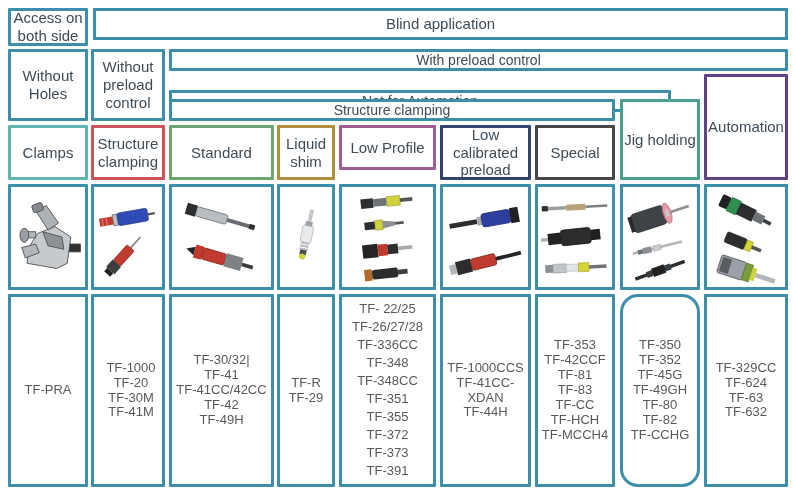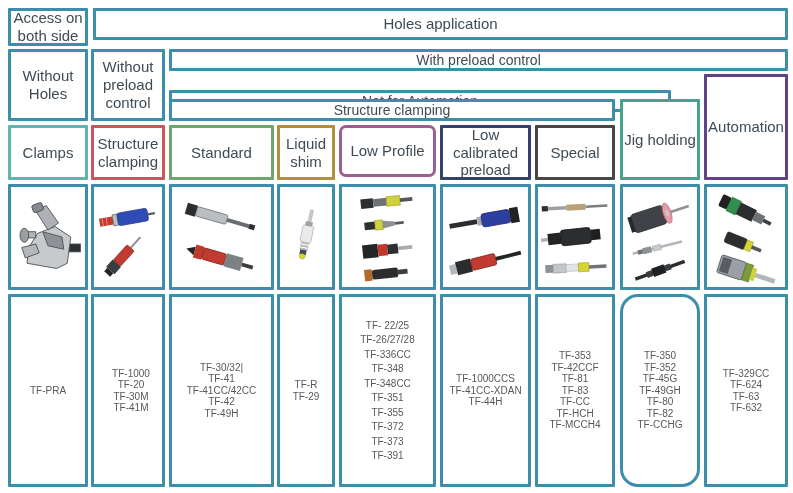--- a/index.html
+++ b/index.html
@@ -5,34 +5,34 @@
   html,body{margin:0;padding:0;background:#ffffff;}
   body{font-family:"Liberation Sans", sans-serif; color:#3f4b55;}
   .board{position:relative;width:793px;height:493px;background:#fff;overflow:hidden;}
   .box{position:absolute;box-sizing:border-box;background:#fff;border:3px solid #3d8fa9;
        display:flex;align-items:center;justify-content:center;text-align:center;border-radius:1px;}
   .lbl{font-size:15px;line-height:1.2;color:#3f4b55;}
   .band .lbl{font-size:14px;line-height:1;}
   .hdr .lbl{font-size:15px;line-height:1.18;}
   .products{flex-direction:column;padding:4px 2px;}
   .products.dense{gap:3px;}
-  .prod{font-size:10px;line-height:1.15;color:#56595c;}
+  .prod{font-size:13px;line-height:1.15;color:#56595c;}
   .imgcell{padding:2px;}
   .imgcell svg{width:100%;height:100%;display:block;}
 </style>
 </head>
 <body>
 
 <div class="board">
 
   <div class="box" style="left: 8px; top: 8px; width: 80px; height: 38px; border-color: rgb(61, 143, 169);">
     <span class="lbl">Access on both side</span>
   </div>
   <div class="box" style="left: 93px; top: 8px; width: 695px; height: 32px; border-color: rgb(61, 143, 169);">
-    <span class="lbl">Holes application</span>
+    <span class="lbl">Blind application</span>
   </div>
 
   <div class="box" style="left: 8px; top: 49px; width: 80px; height: 72px; border-color: rgb(61, 143, 169);">
     <span class="lbl">Without Holes</span>
   </div>
   <div class="box" style="left: 91px; top: 49px; width: 74px; height: 72px; border-color: rgb(61, 143, 169);">
     <span class="lbl">Without preload control</span>
   </div>
   <div class="box band" style="left: 169px; top: 49px; width: 619px; height: 22px; border-color: rgb(61, 143, 169);">
     <span class="lbl">With preload control</span>
@@ -49,21 +49,21 @@
   </div>
   <div class="box hdr" style="left: 91px; top: 125px; width: 74px; height: 55px; border-color: rgb(204, 85, 96); color: rgb(201, 96, 108);">
     <span class="lbl">Structure clamping</span>
   </div>
   <div class="box hdr" style="left: 169px; top: 125px; width: 105px; height: 55px; border-color: rgb(109, 166, 113); color: rgb(99, 166, 108);">
     <span class="lbl">Standard</span>
   </div>
   <div class="box hdr" style="left: 277px; top: 125px; width: 58px; height: 55px; border-color: rgb(178, 143, 62); color: rgb(173, 140, 62);">
     <span class="lbl">Liquid shim</span>
   </div>
-  <div class="box hdr" style="left: 339px; top: 125px; width: 97px; height: 52px; border-color: rgb(156, 95, 146); color: rgb(164, 99, 154); border-radius: 7px;">
+  <div class="box hdr" style="left: 339px; top: 125px; width: 97px; height: 45px; border-color: rgb(156, 95, 146); color: rgb(164, 99, 154);">
     <span class="lbl">Low Profile</span>
   </div>
   <div class="box hdr" style="left: 440px; top: 125px; width: 91px; height: 55px; border-color: rgb(51, 66, 107); color: rgb(58, 74, 114);">
     <span class="lbl">Low calibrated preload</span>
   </div>
   <div class="box hdr" style="left: 535px; top: 125px; width: 80px; height: 55px; border-color: rgb(71, 71, 71); color: rgb(63, 63, 63);">
     <span class="lbl">Special</span>
   </div>
   <div class="box hdr" style="left: 620px; top: 99px; width: 80px; height: 81px; border-color: rgb(71, 161, 140); color: rgb(82, 169, 143);">
     <span class="lbl">Jig holding</span>

